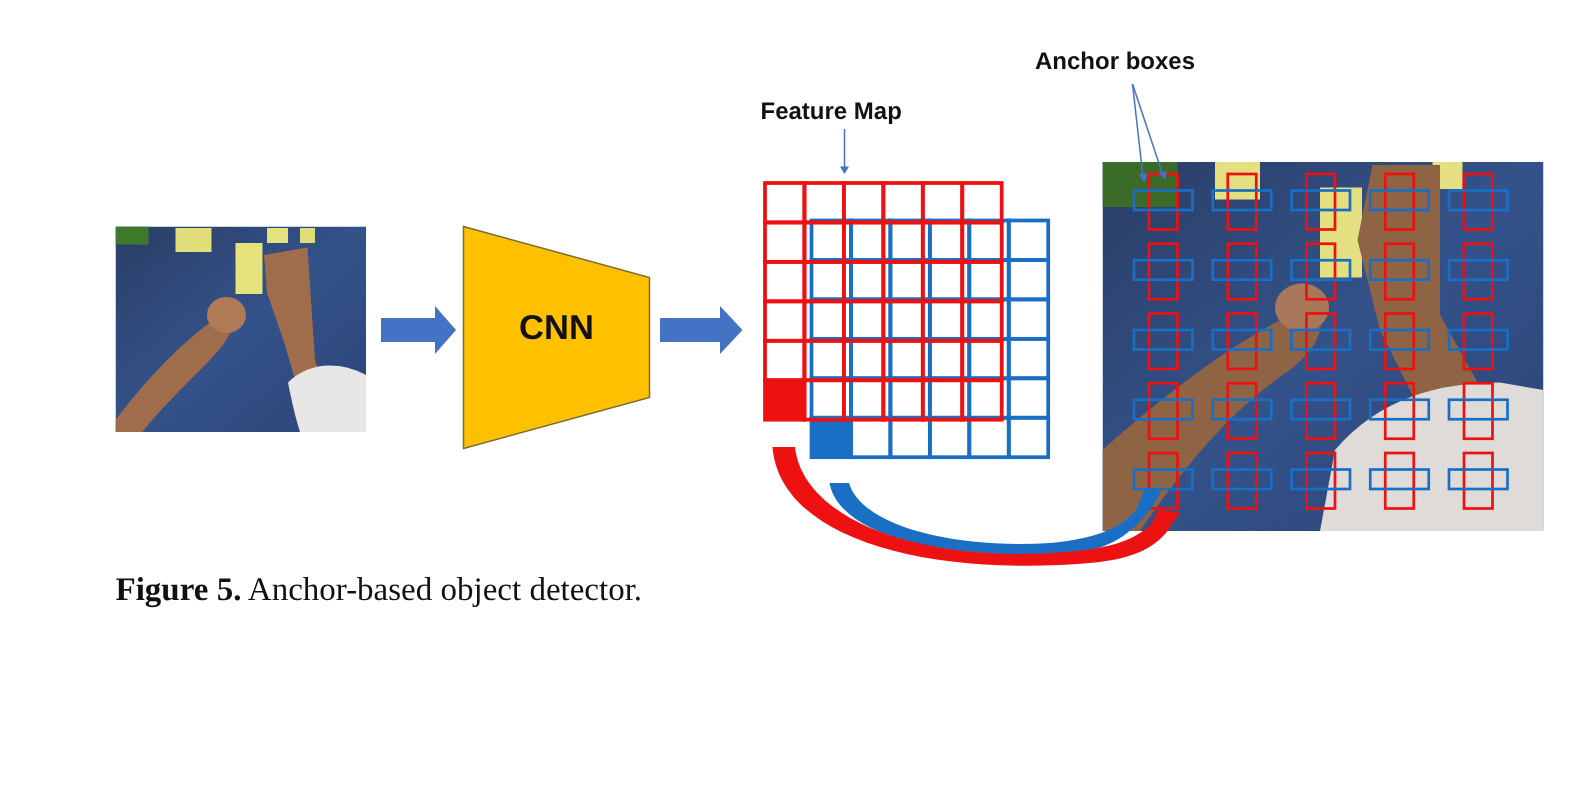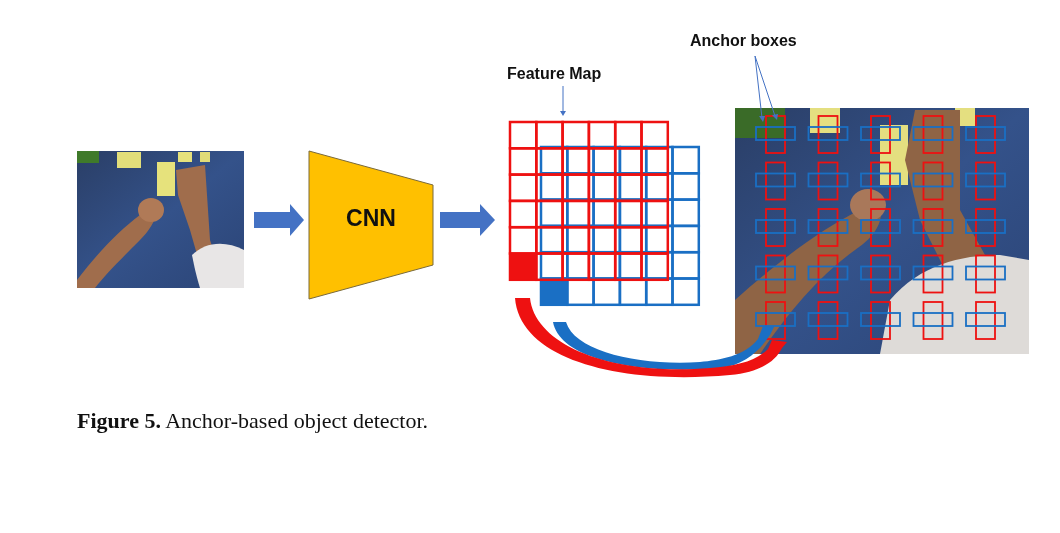--- a/index.html
+++ b/index.html
@@ -1,20 +1,20 @@
 <!DOCTYPE html>
 <html><head>
 <meta charset="utf-8">
 <style>
   html,body{margin:0;padding:0;background:#ffffff;}
   body{width:1060px;height:533px;position:relative;overflow:hidden;font-family:"Liberation Sans",sans-serif;}
   #diagram{position:absolute;left:0;top:0;width:1060px;height:533px;}
   .lbl{font-family:"Liberation Sans",sans-serif;font-weight:bold;fill:#111;}
   .cnn-label{font-family:"Liberation Sans",sans-serif;font-weight:bold;fill:#111;}
-  #caption{position:absolute;left:77px;top:408px;font-family:"Liberation Serif",serif;font-size:22px;color:#111;white-space:nowrap;}
+  #caption{position:absolute;left:77px;top:380px;font-family:"Liberation Serif",serif;font-size:22px;color:#111;white-space:nowrap;}
   #caption b{font-weight:bold;}
 </style>
 </head>
 <body>
 
 <svg id="diagram" width="1060" height="533" viewBox="0 0 1060 533" xmlns="http://www.w3.org/2000/svg">
   <defs>
     <linearGradient id="carpetGrad" x1="0" y1="0" x2="1" y2="1">
       <stop offset="0" stop-color="#2a3e66"></stop>
       <stop offset="0.5" stop-color="#34528a"></stop>

